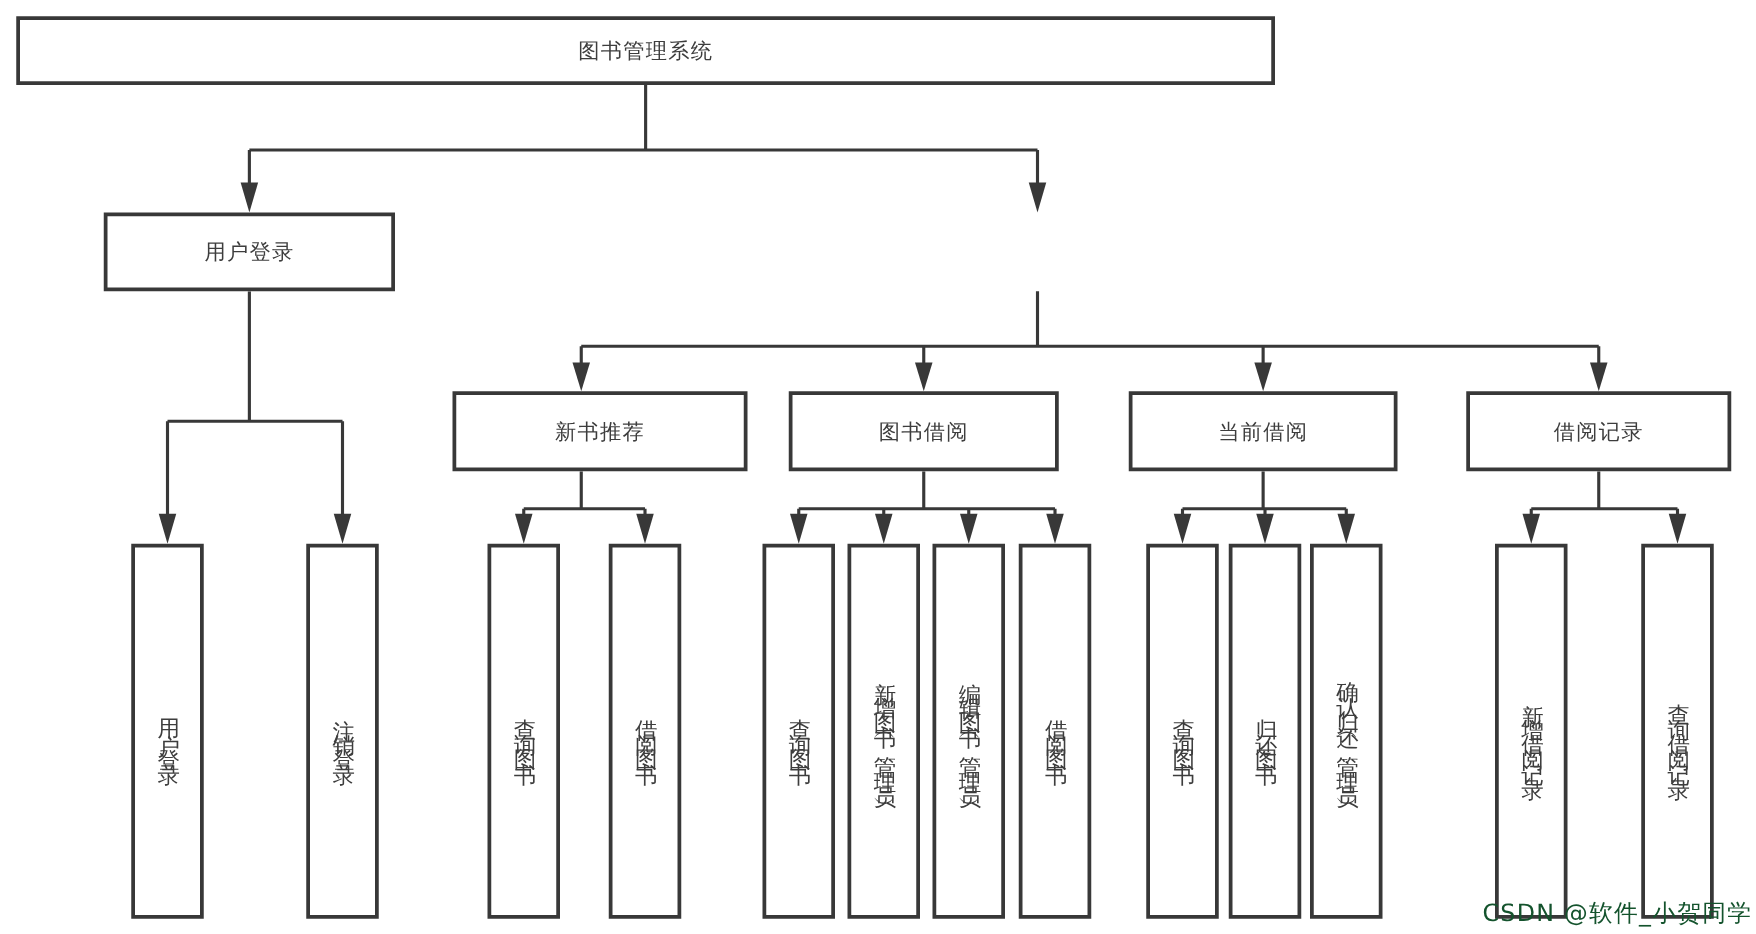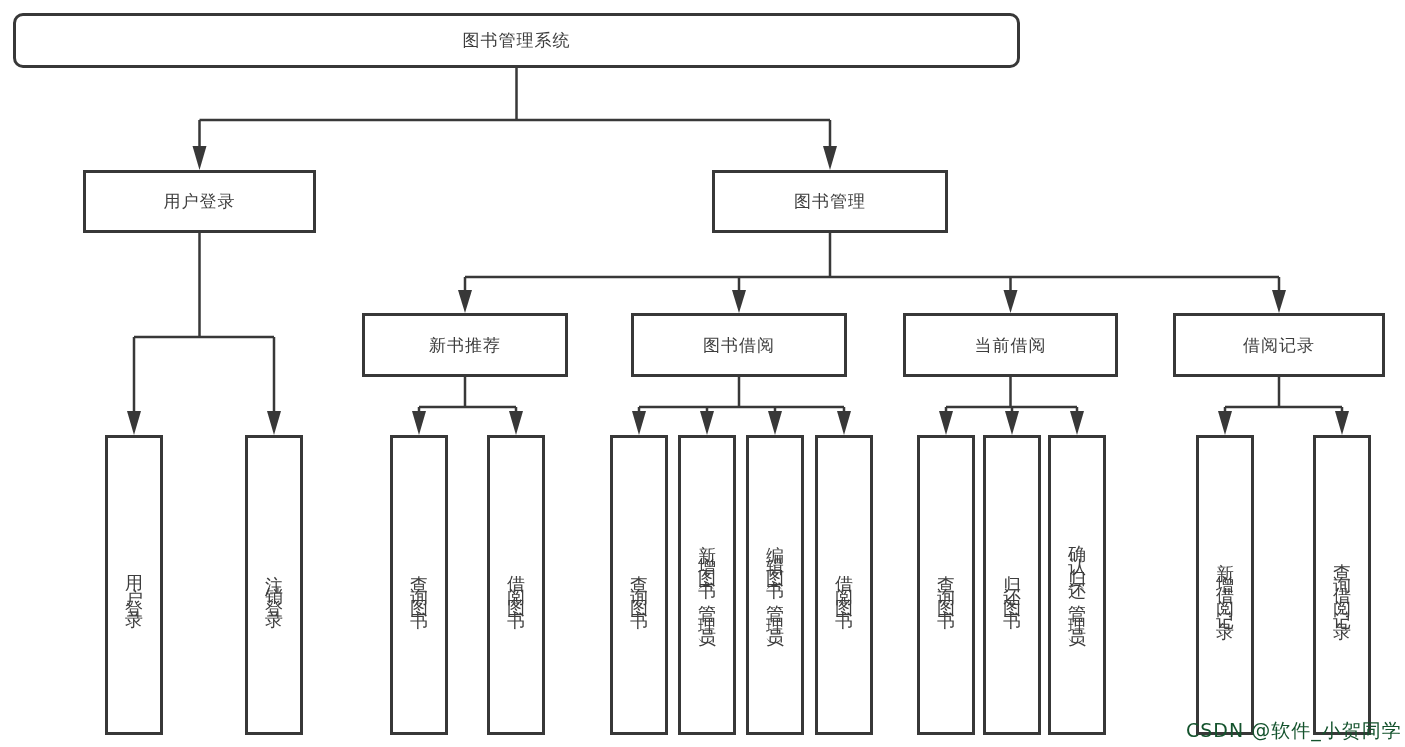--- a/index.html
+++ b/index.html
@@ -14,24 +14,24 @@
   }
   .wires{position:absolute;left:0;top:0;width:1405px;height:747px;}
   .box{
     position:absolute;
     background:#ffffff;
     border:3px solid #383838;
     display:flex;align-items:center;justify-content:center;
     text-align:center;
   }
   .hbox{font-size:17px;letter-spacing:1px;}
-  .root{left:13px;top:13px;width:1007px;height:55px;border-radius:10px;}
+  .root{left:13px;top:13px;width:1007px;height:55px;}
   .n-user-login{left:83px;top:170px;width:233px;height:63px;}
   .n-book-mgmt{left:712px;top:170px;width:236px;height:63px;}
-  .n-new-book{left:362px;top:313px;width:206px;height:64px;}
+  .n-new-book{left:362px;top:313px;width:236px;height:64px;}
   .n-book-borrow{left:631px;top:313px;width:216px;height:64px;text-align:right;}
   .n-cur-borrow{left:903px;top:313px;width:215px;height:64px;}
   .n-records{left:1173px;top:313px;width:212px;height:64px;}
   .leaf{
     position:absolute;top:435px;width:58px;height:300px;
     background:#ffffff;border:3px solid #383838;
     display:flex;align-items:center;justify-content:center;
     writing-mode:vertical-rl;text-orientation:mixed;
     font-size:18px;letter-spacing:12px;line-height:1;
     overflow:hidden;
@@ -95,23 +95,20 @@
     </g>
   </svg>
 
   <div class="box hbox root">
     <span>图书管理系统</span>
   </div>
 
   <div class="box hbox n-user-login">
     <span>用户登录</span>
   </div>
-  <div class="box hbox n-book-mgmt">
-    <span>图书管理</span>
-  </div>
 
   <div class="box hbox n-new-book">
     <span>新书推荐</span>
   </div>
   <div class="box hbox n-book-borrow">
     <span>图书借阅</span>
   </div>
   <div class="box hbox n-cur-borrow">
     <span>当前借阅</span>
   </div>

